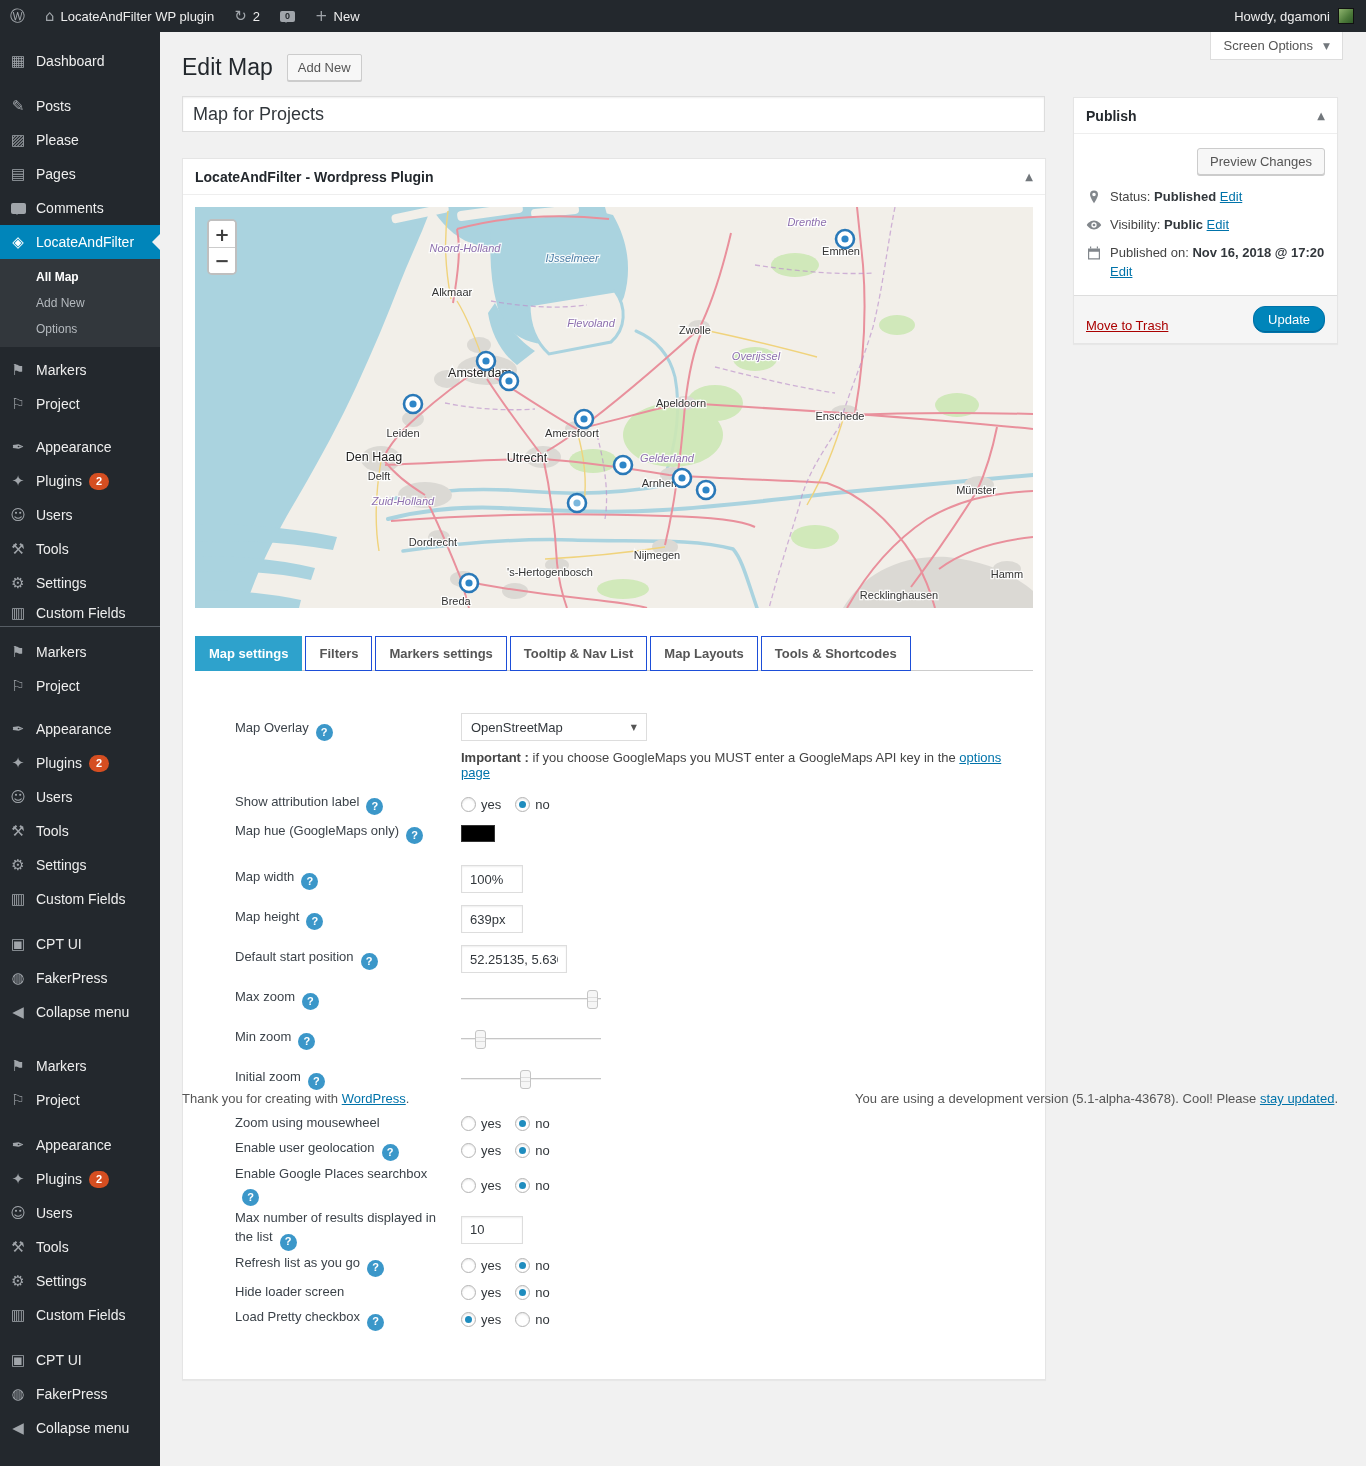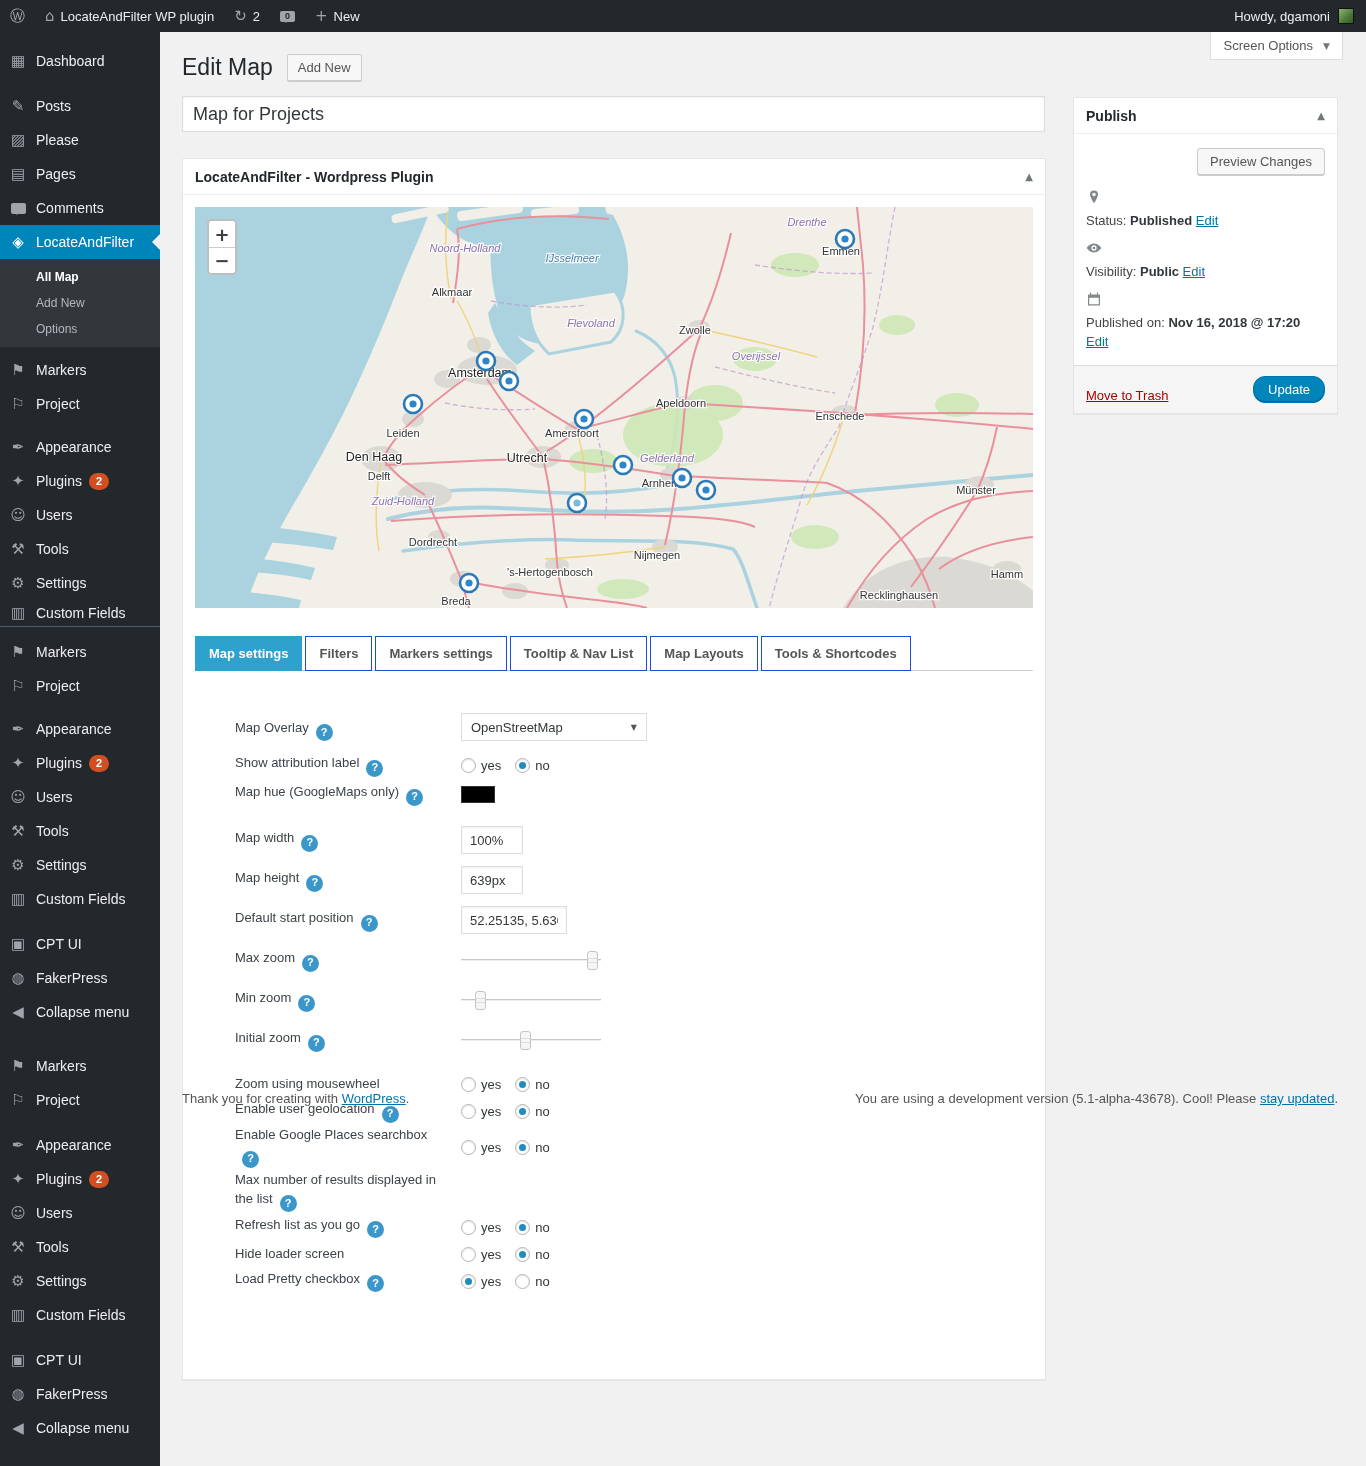--- a/index.html
+++ b/index.html
@@ -118,21 +118,21 @@
     border:1px solid #c5c5c5; border-radius:3px; cursor:pointer;
     background-image:linear-gradient(180deg, transparent 38%, rgba(0,0,0,.10) 38%, rgba(0,0,0,.10) 44%,
       transparent 44%, transparent 56%, rgba(0,0,0,.10) 56%, rgba(0,0,0,.10) 62%, transparent 62%); }
 
   
   .publish-box { position:absolute; left:913px; top:65px; width:265px; }
   .publish-inside { padding:8px 12px 4px; }
   .preview-row { display:flex; justify-content:flex-end; margin:6px 0 14px; }
   .btn-secondary { background:#f7f7f7; border:1px solid #ccc; border-radius:3px; color:#555;
     padding:5px 12px; font-size:13px; cursor:pointer; box-shadow:0 1px 0 #ccc; font-family:inherit; }
-  .misc-row { display:flex; gap:8px; margin:0 0 12px; color:#444; align-items:flex-start;flex-direction:column; }
+  .misc-row { display:flex; gap:8px; margin:0 0 12px; color:#444; align-items:flex-start; }
   .misc-icon { width:16px; height:16px; flex:none; margin-top:0; }
   .misc-icon svg { display:block; }
   .misc-text b { color:#32373c; }
   .edit-line { margin-top:4px; }
   .major-actions { display:flex; justify-content:space-between; align-items:flex-end; padding:10px 12px;
     background:#f5f5f5; border-top:1px solid #ddd; }
   .trash-link { color:#a00; }
   .btn-primary { background:#0085ba; border:1px solid #0073aa; box-shadow:inset 0 -1px 0 #006799;
     color:#fff; border-radius:12px; padding:5px 14px; font-size:13px; cursor:pointer; font-family:inherit; }
 
@@ -539,20 +539,23 @@
 
       <div class="frow" style="align-items:flex-start;">
         <div class="flabel" style="padding-top:6px;">
           <span>Map Overlay</span><span class="help">?</span>
         </div>
         <div class="fctrl">
           <div class="select-box">
             <span>OpenStreetMap</span>
             <span class="select-arrow">▼</span>
           </div>
+          <p class="note">
+            <b>Important :</b><span> if you choose GoogleMaps you MUST enter a GoogleMaps API key in the </span><a>options page</a>
+          </p>
         </div>
       </div>
 
       <div class="frow tight">
         <div class="flabel">
           <span>Show attribution label</span><span class="help">?</span>
         </div>
         <div class="fctrl radio-group">
           <span class="radio"></span>
           <span class="radio-label">yes</span>
@@ -663,20 +666,23 @@
           <span class="radio"></span>
           <span class="radio-label">yes</span>
           <span class="radio checked"></span>
           <span class="radio-label">no</span>
         </div>
       </div>
 
       <div class="frow tight">
         <div class="flabel">
           <span>Max number of results displayed in the list</span><span class="help">?</span>
+        </div>
+        <div class="fctrl">
+          <input class="text-input w-sm" type="text" value="10" style="">
         </div>
       </div>
 
       <div class="frow tight">
         <div class="flabel">
           <span>Refresh list as you go</span><span class="help">?</span>
         </div>
         <div class="fctrl radio-group">
           <span class="radio"></span>
           <span class="radio-label">yes</span>

